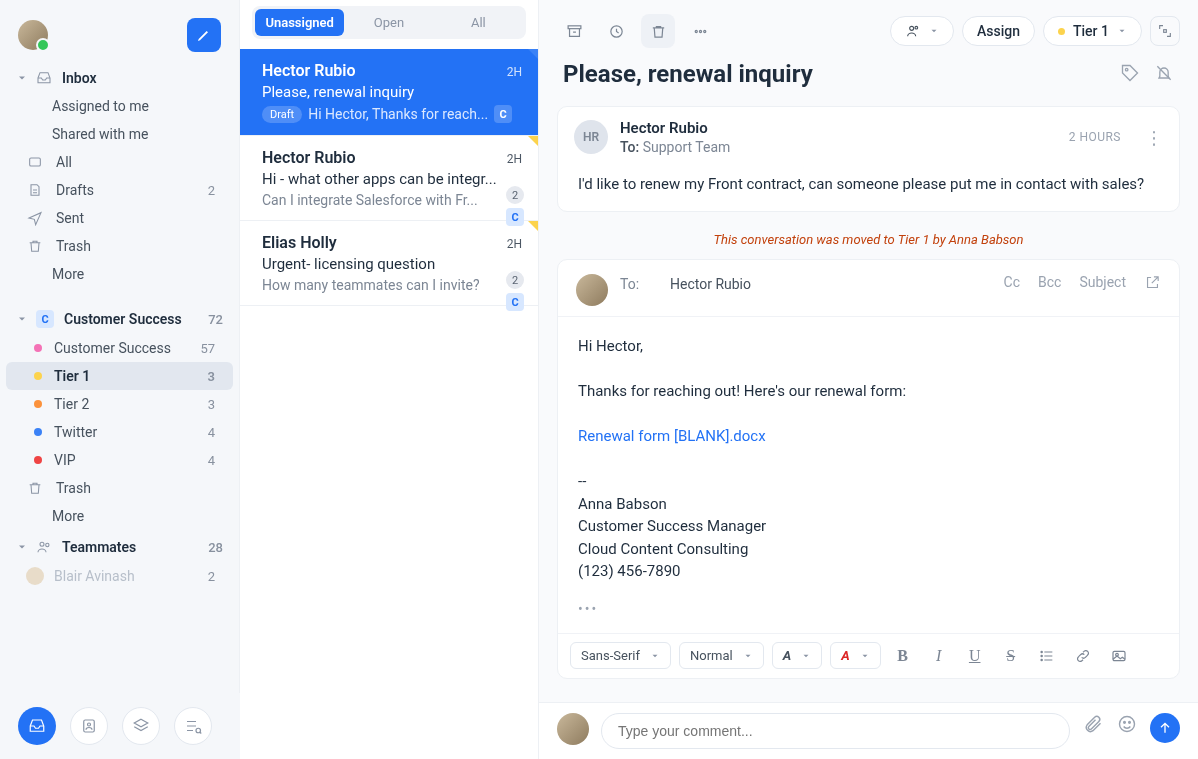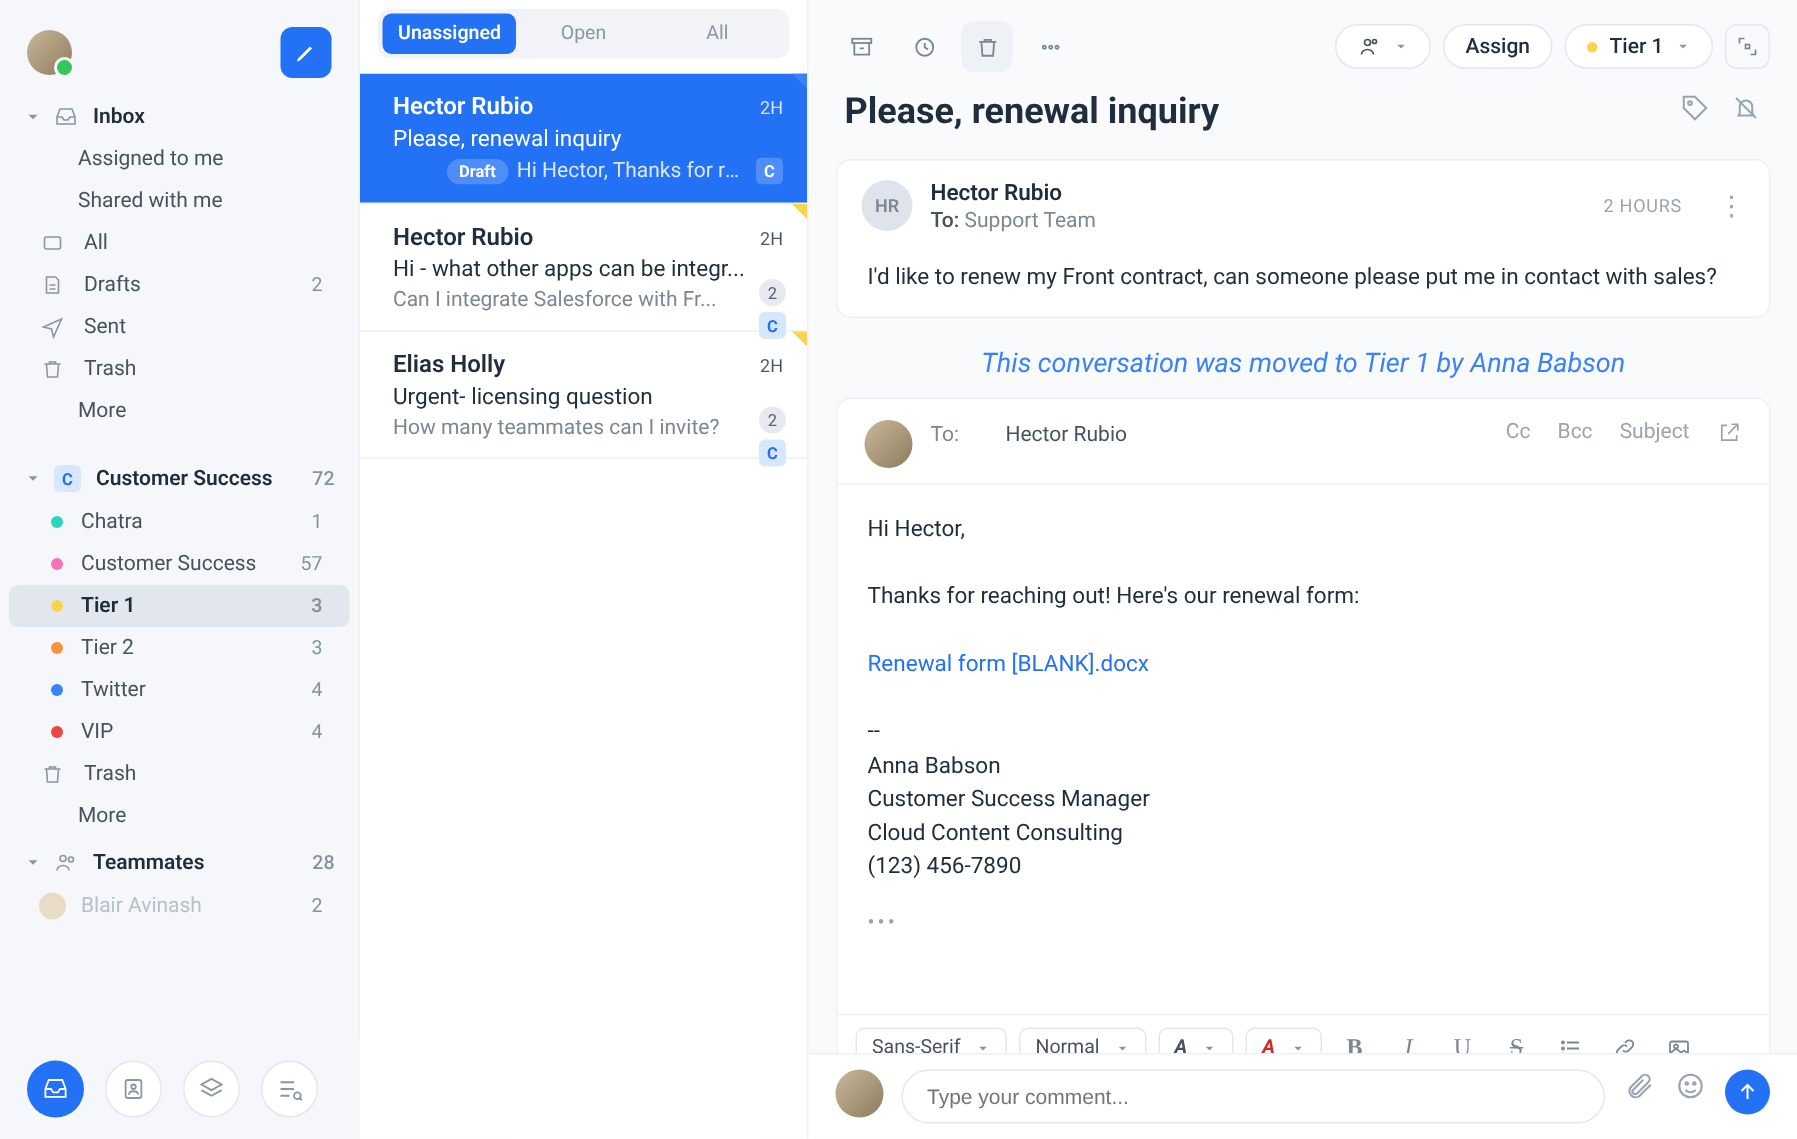--- a/index.html
+++ b/index.html
@@ -47,21 +47,21 @@
 .cl-item { padding:12px 16px 12px 22px; border-bottom:1px solid #edf0f4; cursor:pointer; position:relative; }
 .cl-item .corner { position:absolute; top:0; right:0; width:0; height:0; border-left:10px solid transparent; border-top:10px solid #fcd34d; }
 .cl-item.blue .corner { border-top-color:#3b82f6; }
 .cl-item.sel { background:#2372f5; color:#fff; }
 .cl-item .row1 { display:flex; align-items:baseline; }
 .cl-item .name { font-weight:600; font-size:16px; }
 .cl-item .time { margin-left:auto; font-size:12px; opacity:0.8; }
 .cl-item .subj { font-size:15px; margin-top:3px; white-space:nowrap; overflow:hidden; text-overflow:ellipsis; }
 .cl-item .prev { font-size:14px; margin-top:4px; color:#7c8694; white-space:nowrap; overflow:hidden; text-overflow:ellipsis; display:flex; align-items:center; gap:6px; }
 .cl-item.sel .prev { color:#dbe8ff; }
-.draft-chip { background:#6aa2ff; color:#fff; font-size:11px; padding:2px 8px; border-radius:10px; font-weight:700;margin-left:36px; }
+.draft-chip { background:#6aa2ff; color:#fff; font-size:11px; padding:2px 8px; border-radius:10px; font-weight:400; }
 .cl-item.sel .draft-chip { background:#ffffff33; }
 .num-badge { background:#e6e9ef; color:#5a6472; font-size:11px; min-width:18px; height:18px; border-radius:9px; display:inline-flex; align-items:center; justify-content:center; flex-shrink:0; }
 .c-badge { width:18px; height:18px; border-radius:4px; background:#d7e7ff; color:#2372f5; font-size:11px; font-weight:700; display:inline-flex; align-items:center; justify-content:center; flex-shrink:0; }
 .cl-item .right-badges { position:absolute; right:14px; top:50px; display:flex; flex-direction:column; gap:4px; align-items:flex-end; }
 .cl-item.sel .c-badge { background:#ffffff33; color:#fff; }
 
 
 .detail { flex:1; background:#f9fafc; display:flex; flex-direction:column; border-left:1px solid #edf0f4; min-width:0; }
 .dt-toolbar { display:flex; align-items:center; padding:14px 18px 8px 18px; gap:8px; white-space:nowrap; }
 .tb-ibtn { width:34px; height:34px; border-radius:8px; display:flex; align-items:center; justify-content:center; cursor:pointer; }
@@ -81,35 +81,35 @@
 .dt-scroll { flex:1; overflow-y:auto; padding:0 18px 12px 18px; }
 .msg { background:#fff; border:1px solid #edf0f4; border-radius:10px; margin-bottom:10px; }
 .msg-head { display:flex; align-items:center; padding:12px 16px; gap:12px; }
 .hr-av { width:34px; height:34px; border-radius:50%; background:#dfe4ec; color:#7c8694; font-size:12px; font-weight:600; display:flex; align-items:center; justify-content:center; }
 .msg-head .who { font-weight:600; font-size:15px; }
 .msg-head .to { color:#7c8694; font-size:14px; margin-top:2px; }
 .msg-head .to b { color:#47525e; font-weight:500; }
 .msg-head .when { margin-left:auto; color:#9aa3b0; font-size:12px; letter-spacing:0.5px; }
 .msg-head .more { margin-left:12px; color:#9aa3b0; cursor:pointer; font-size:18px; }
 .msg-body { padding:8px 20px 18px 20px; font-size:15px; color:#1f2d3d; }
-.moved-note { text-align:center; color:#3b82f6; font-style:italic; font-size:18px; padding:10px 0 12px 0; }
+.moved-note { text-align:center; color:#c2410c; font-style:italic; font-size:13px; padding:10px 0 12px 0; }
 .compose-card { background:#fff; border:1px solid #edf0f4; border-radius:10px; }
 .cc-head { padding:14px 18px 10px 18px; border-bottom:1px solid #f0f2f6; display:flex; gap:12px; }
 .cc-av { width:32px; height:32px; border-radius:50%; background:linear-gradient(135deg,#c9b89b,#8e7b5e); }
 .cc-fields { flex:1; }
 .cc-line { display:flex; gap:10px; font-size:14px; color:#47525e; padding:2px 0; align-items:center; }
 .cc-line .lbl { color:#7c8694; width:40px; }
 .cc-line .val { color:#47525e; }
 .cc-right { display:flex; gap:18px; color:#9aa3b0; font-size:14px; align-items:flex-start; }
 .cc-right span { cursor:pointer; }
 .cc-right svg { width:17px; height:17px; stroke:#9aa3b0; fill:none; stroke-width:1.6; }
 .cc-body { padding:18px 20px; font-size:15px; color:#1f2d3d; line-height:1.5; }
 .cc-body a { color:#2372f5; text-decoration:none; }
 .cc-dots { padding:0 20px 16px 20px; color:#9aa3b0; letter-spacing:2px; }
-.cc-toolbar { border-top:1px solid #f0f2f6; padding:8px 12px; display:flex; align-items:center; gap:8px;margin-top:37px; }
+.cc-toolbar { border-top:1px solid #f0f2f6; padding:8px 12px; display:flex; align-items:center; gap:8px; }
 .select-like { border:1px solid #e3e8ef; border-radius:6px; padding:5px 10px; display:flex; align-items:center; gap:10px; font-size:13px; cursor:pointer; color:#47525e; }
 .select-like .chev { width:10px; height:10px; fill:#8b95a5; }
 .fmt-btn { width:28px; height:28px; display:flex; align-items:center; justify-content:center; color:#7c8694; cursor:pointer; border-radius:4px; font-family:serif; font-size:16px; }
 .comment-bar { display:flex; align-items:flex-start; gap:12px; padding:10px 18px; border-top:1px solid #edf0f4; background:#fff; }
 .cm-av { width:32px; height:32px; border-radius:50%; background:linear-gradient(135deg,#c9b89b,#8e7b5e); }
 .cm-input { flex:1; border:1px solid #e3e8ef; border-radius:20px; padding:9px 16px; font-size:14px; color:#7c8694; outline:none; }
 .cm-btn { width:22px; height:22px; display:flex; align-items:center; justify-content:center; cursor:pointer; }
 .cm-btn svg { width:20px; height:20px; stroke:#9aa3b0; fill:none; stroke-width:1.7; }
 .cm-send { width:30px; height:30px; border-radius:50%; background:#2372f5; display:flex; align-items:center; justify-content:center; cursor:pointer; }
 .cm-send svg { width:16px; height:16px; stroke:#fff; fill:none; stroke-width:2; }
@@ -189,25 +189,20 @@
 
       <div class="sb-section-header" style="margin-top:14px;">
         <svg class="chev" viewBox="0 0 16 16">
             <path d="M4 6l4 4 4-4z"></path>
           </svg>
         <span class="sb-section-badge">C</span>
         <span>Customer Success</span>
         <span class="cnt">72</span>
       </div>
       <div class="sb-item">
-          <span class="dot" style="background:#2dd4bf"></span>
-          <span>Chatra</span>
-          <span class="cnt">1</span>
-        </div>
-      <div class="sb-item">
           <span class="dot" style="background:#f472b6"></span>
           <span>Customer Success</span>
           <span class="cnt">57</span>
         </div>
       <div class="sb-item sel">
           <span class="dot" style="background:#fcd34d"></span>
           <span>Tier 1</span>
           <span class="cnt">3</span>
         </div>
       <div class="sb-item">

